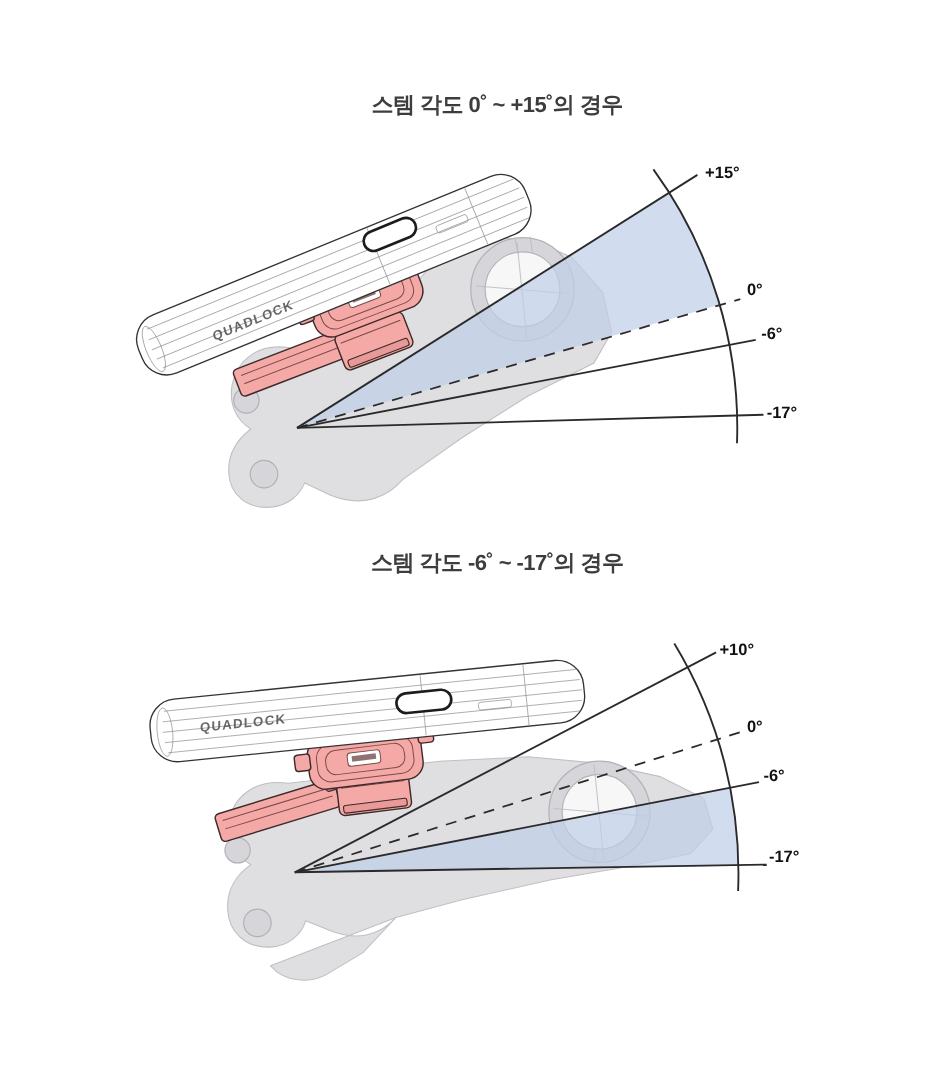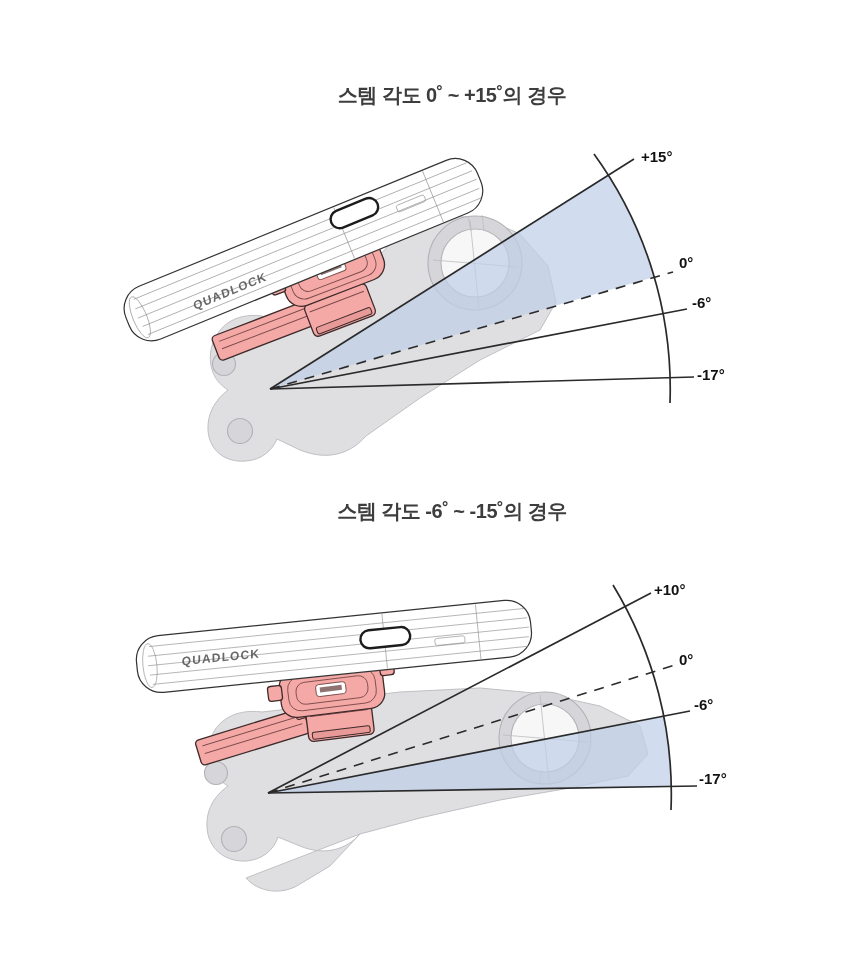--- a/index.html
+++ b/index.html
@@ -33,21 +33,21 @@
   .pink  { fill:#f4a9a7; stroke:#3f2a2a; stroke-width:1.3; }
   .pink-inner { stroke:#7a4a48; stroke-width:.9; fill:none; }
   .pink-dark { fill:#e89a98; stroke:#3f2a2a; stroke-width:1; }
 </style>
 </head>
 <body>
 
 <div class="page">
 
   <div id="title1" class="fig-title">스템 각도 0˚ ~ +15˚의 경우</div>
-  <div id="title2" class="fig-title">스템 각도 -6˚ ~ -15˚의 경우</div>
+  <div id="title2" class="fig-title">스템 각도 -6˚ ~ -17˚의 경우</div>
 
   <svg id="fig1-svg" class="diagram" width="860" height="360" viewBox="0 120 860 360">
 
     <g>
       <path class="ghost" d="
         M 262 316
         C 234 312 215 328 211 350
         C 208 368 215 382 228 390
         C 215 400 207 414 208 430
         C 209 450 225 463 246 461

